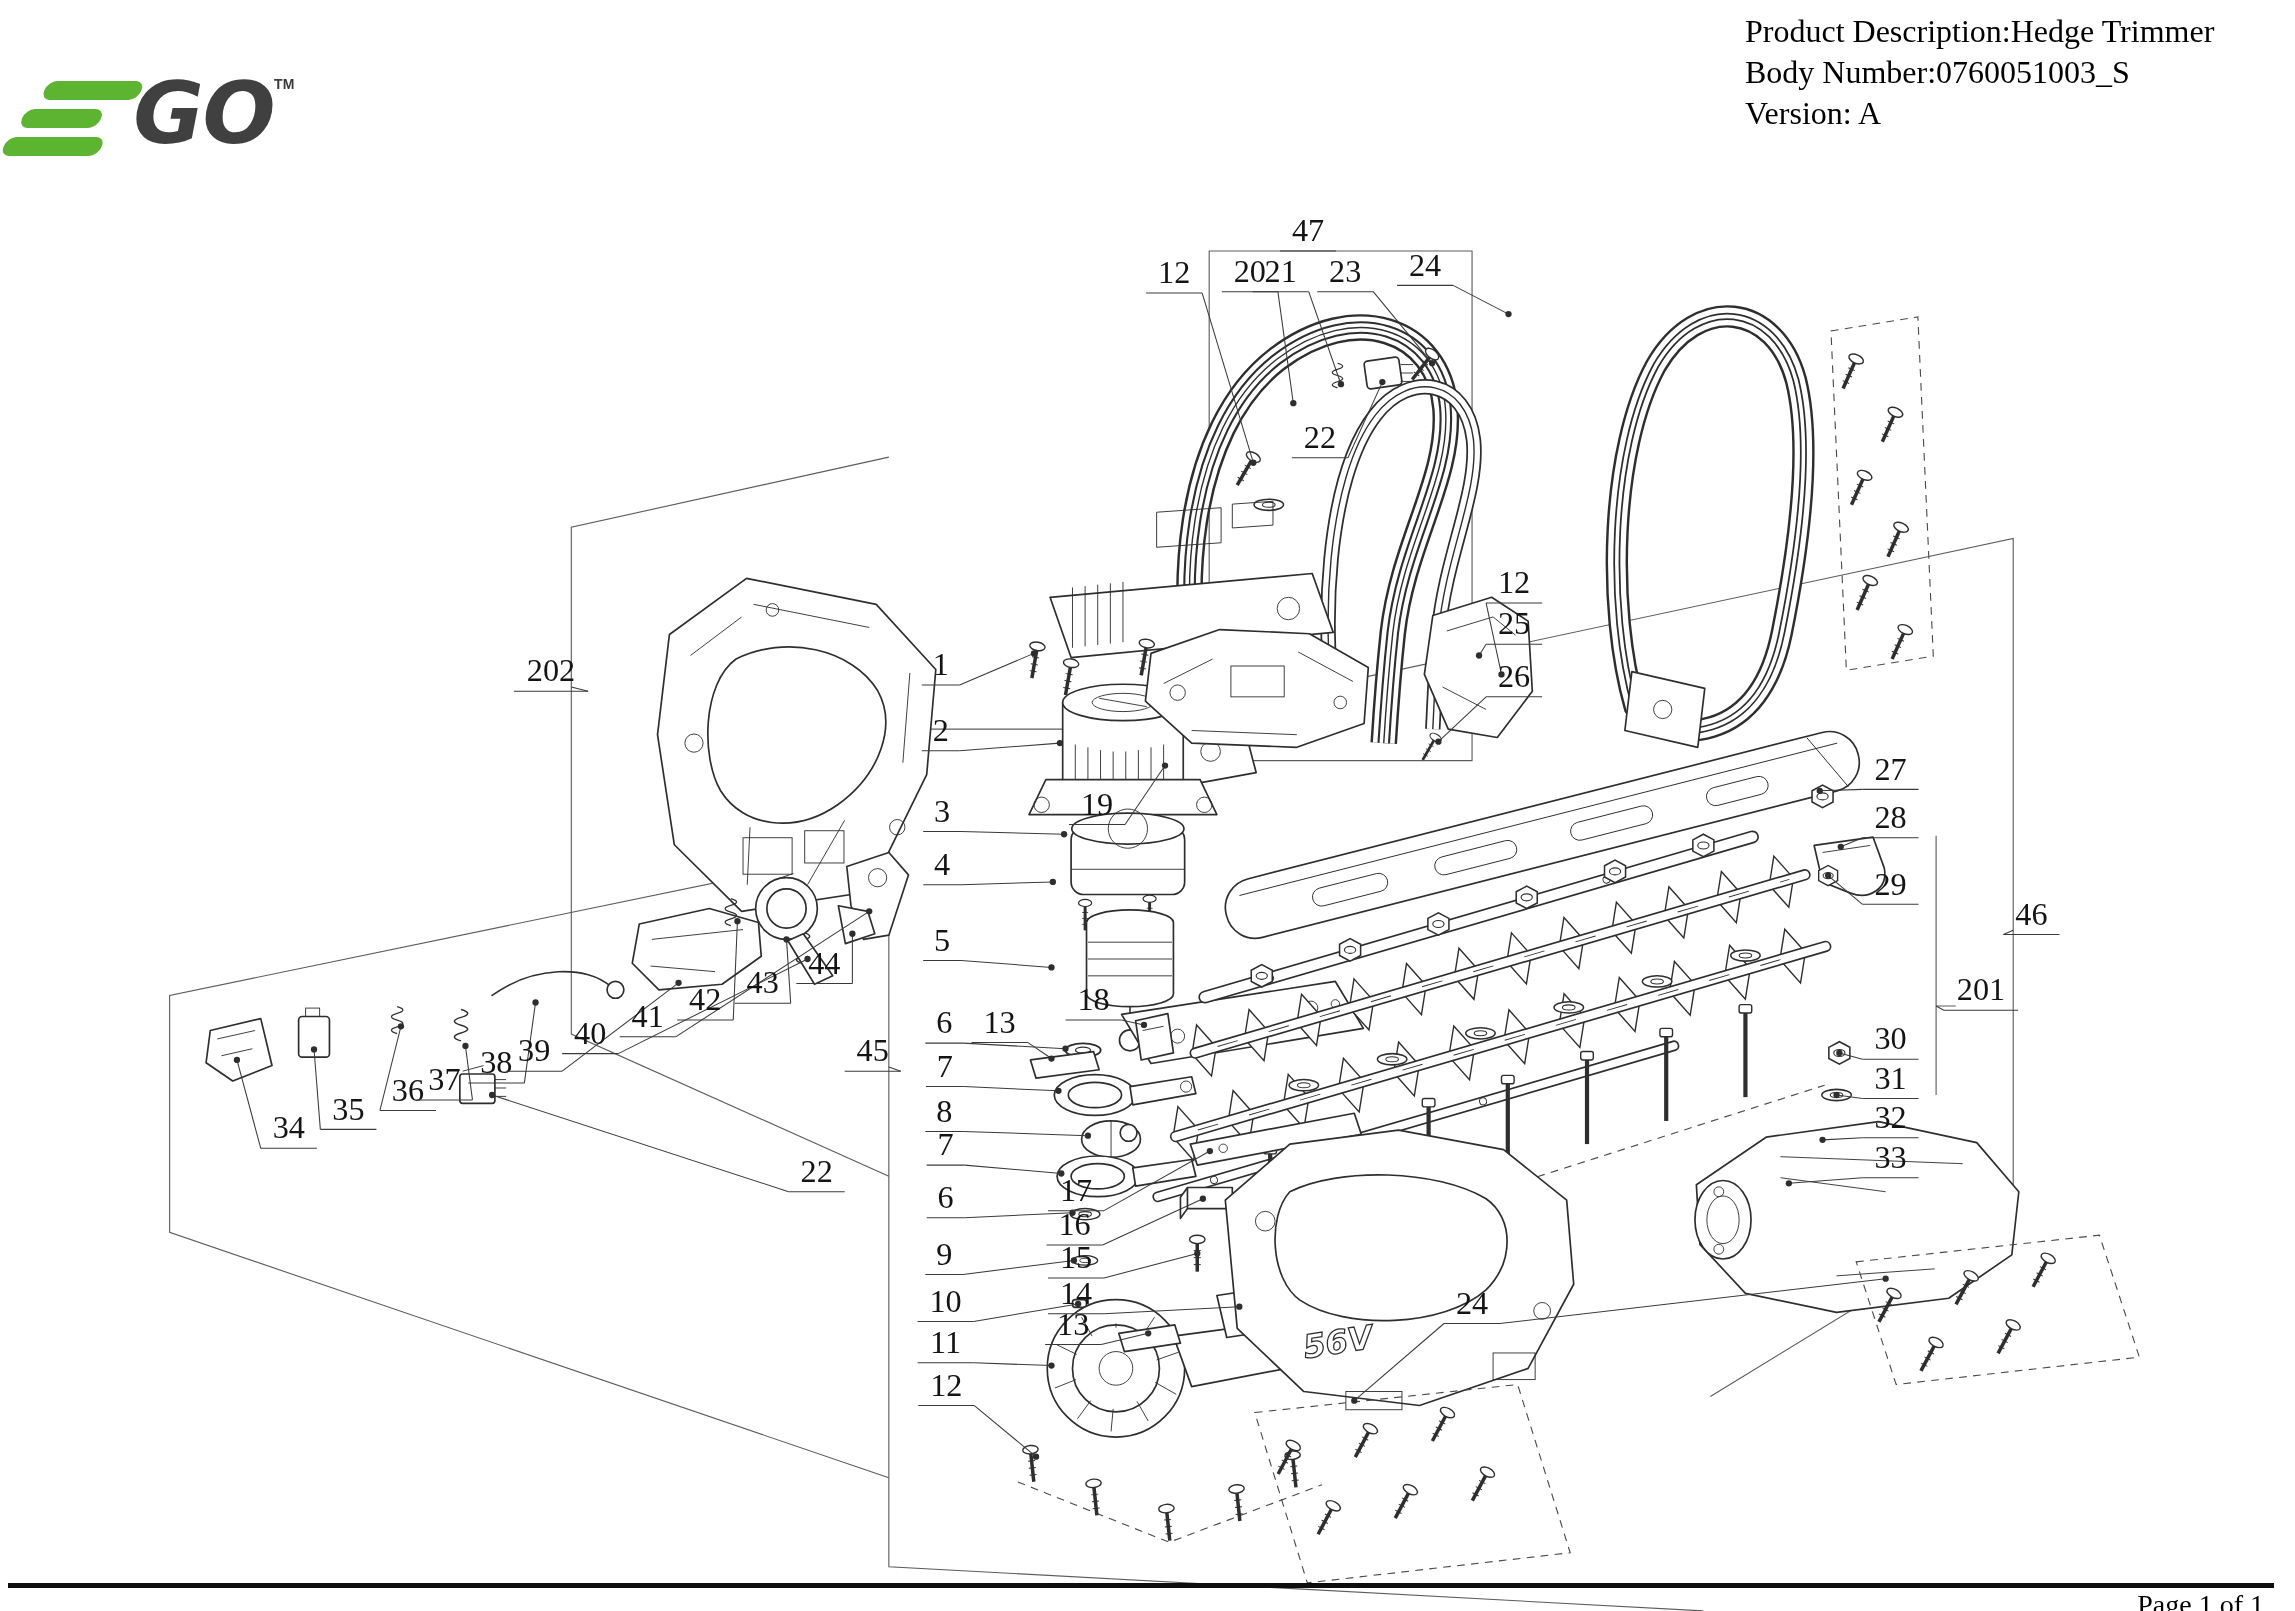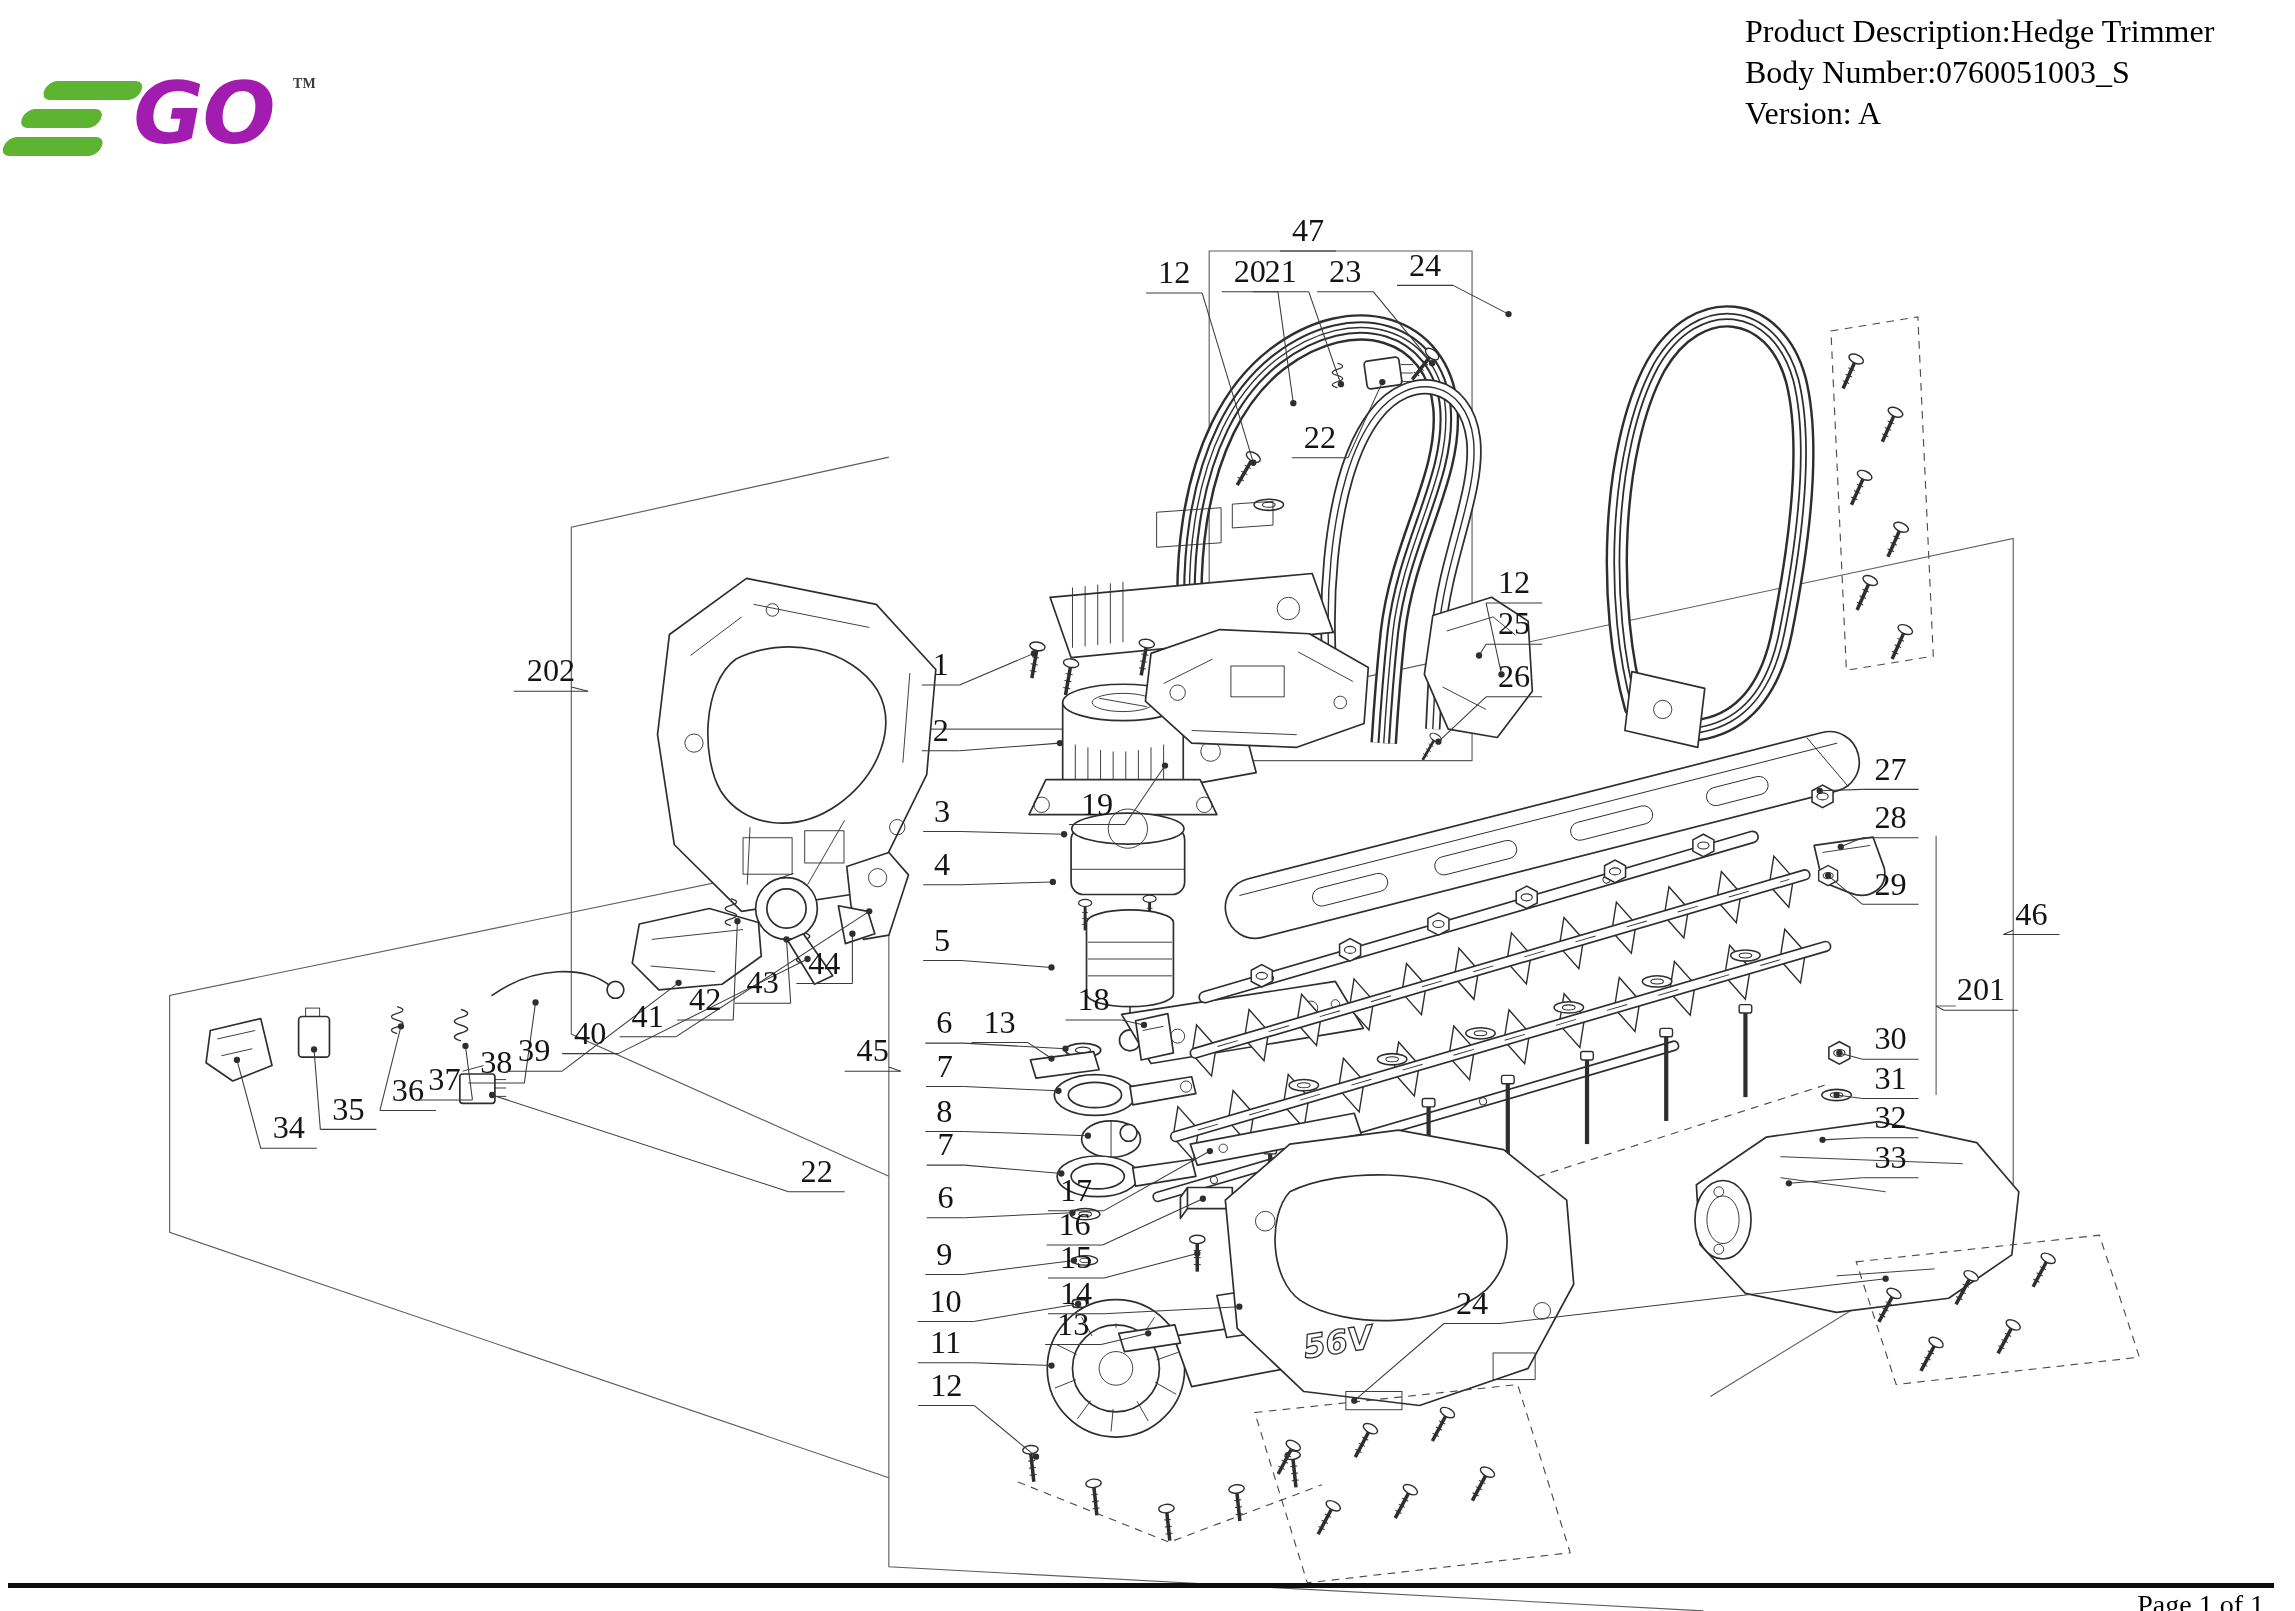--- a/index.html
+++ b/index.html
@@ -7,22 +7,22 @@
         font-family:"Liberation Serif","DejaVu Serif",serif;}
   
   .logo{position:absolute;left:15.4px;top:77px;display:flex;align-items:flex-start;}
   .logo-e{display:flex;flex-direction:column;gap:9px;margin-top:4.2px;transform:skewX(-22deg);}
   .logo-e span{display:block;height:19px;border-radius:9px;}
   .bar1{width:97px;margin-left:18px;}
   .bar2{width:79px;margin-left:7px;}
   .bar3{width:98px;margin-left:0px;}
   .logo-go{font-family:"DejaVu Sans","Liberation Sans",sans-serif;font-style:italic;font-weight:900;
            font-size:86px;line-height:72px;letter-spacing:-1.4px;margin-left:2.8px;}
-  .logo-tm{font-family:Liberation Serif, serif;font-size:14px;font-weight:700;
-           margin-left:19px;margin-top:-1.4px;}
+  .logo-tm{font-family:Liberation Sans, sans-serif;font-size:14px;font-weight:700;
+           margin-left:0;margin-top:-1.4px;}
   .hdr-info{position:absolute;left:1745px;top:11.2px;font-size:32px;line-height:41px;color:#000;white-space:nowrap;}
   
   .foot-rule{position:absolute;left:8.4px;top:1583px;width:2266px;height:4.9px;background:#0d0d0d;}
   .foot-page{position:absolute;left:2068px;top:1589px;width:196px;text-align:right;font-size:28px;color:#000;}
   
   svg.diagram{position:absolute;left:0;top:0;}
   .part{fill:#ffffff;stroke:#2e2e2e;stroke-width:2.4;stroke-linejoin:round;}
   .ln{fill:none;stroke:#2e2e2e;stroke-width:2.2;stroke-linecap:round;}
   .thin{fill:none;stroke:#2e2e2e;stroke-width:1.3;}
   .panel{fill:none;stroke:#5c5c5c;stroke-width:1.6;}
@@ -37,21 +37,21 @@
 <body>
 
 <div class="page">
 
   <div class="logo">
     <div class="logo-e">
       <span class="bar1" style="background: rgb(93, 180, 49);"></span>
       <span class="bar2" style="background: rgb(93, 180, 49);"></span>
       <span class="bar3" style="background: rgb(93, 180, 49);"></span>
     </div>
-    <div class="logo-go" style="color: #a21caf;">GO</div>
+    <div class="logo-go" style="color: #404040;">GO</div>
     <div class="logo-tm" style="color: rgb(58, 58, 60);">TM</div>
   </div>
 
   <div class="hdr-info">
     <div>Product Description:Hedge Trimmer</div>
     <div>Body Number:0760051003_S</div>
     <div>Version: A</div>
   </div>
 
   <svg class="diagram" width="2295" height="1611" viewBox="0 0 3274 2298">

